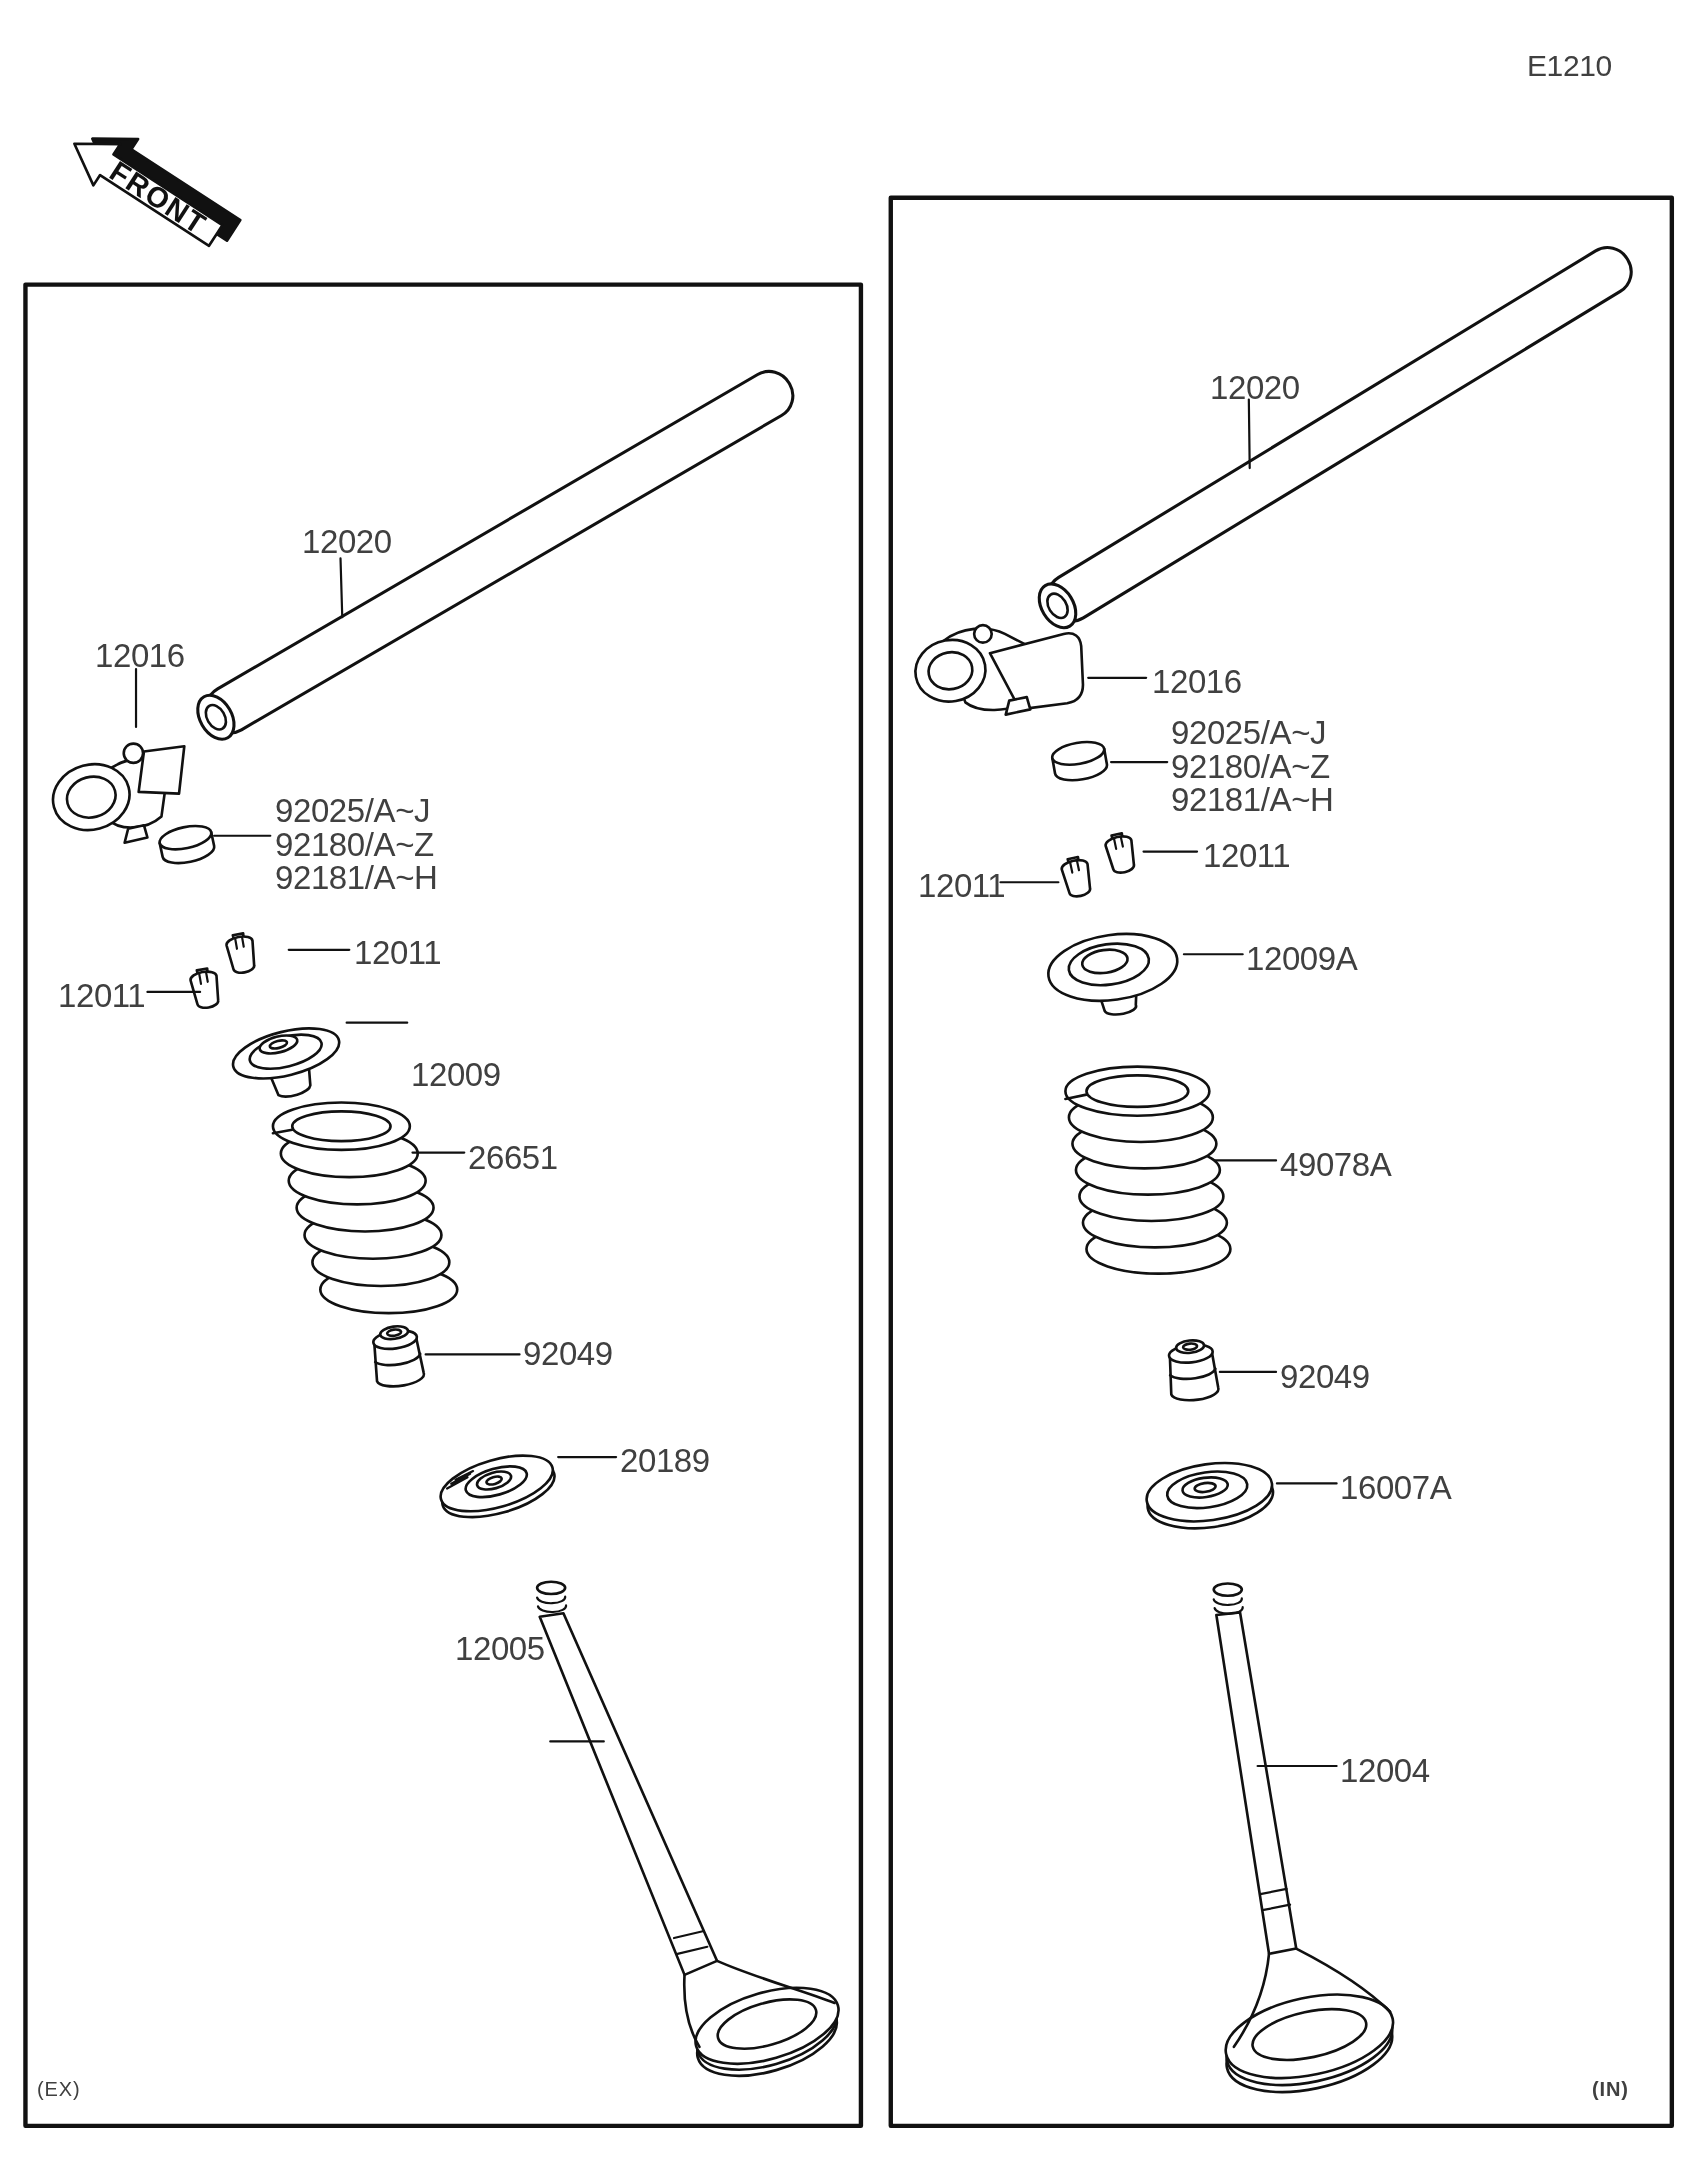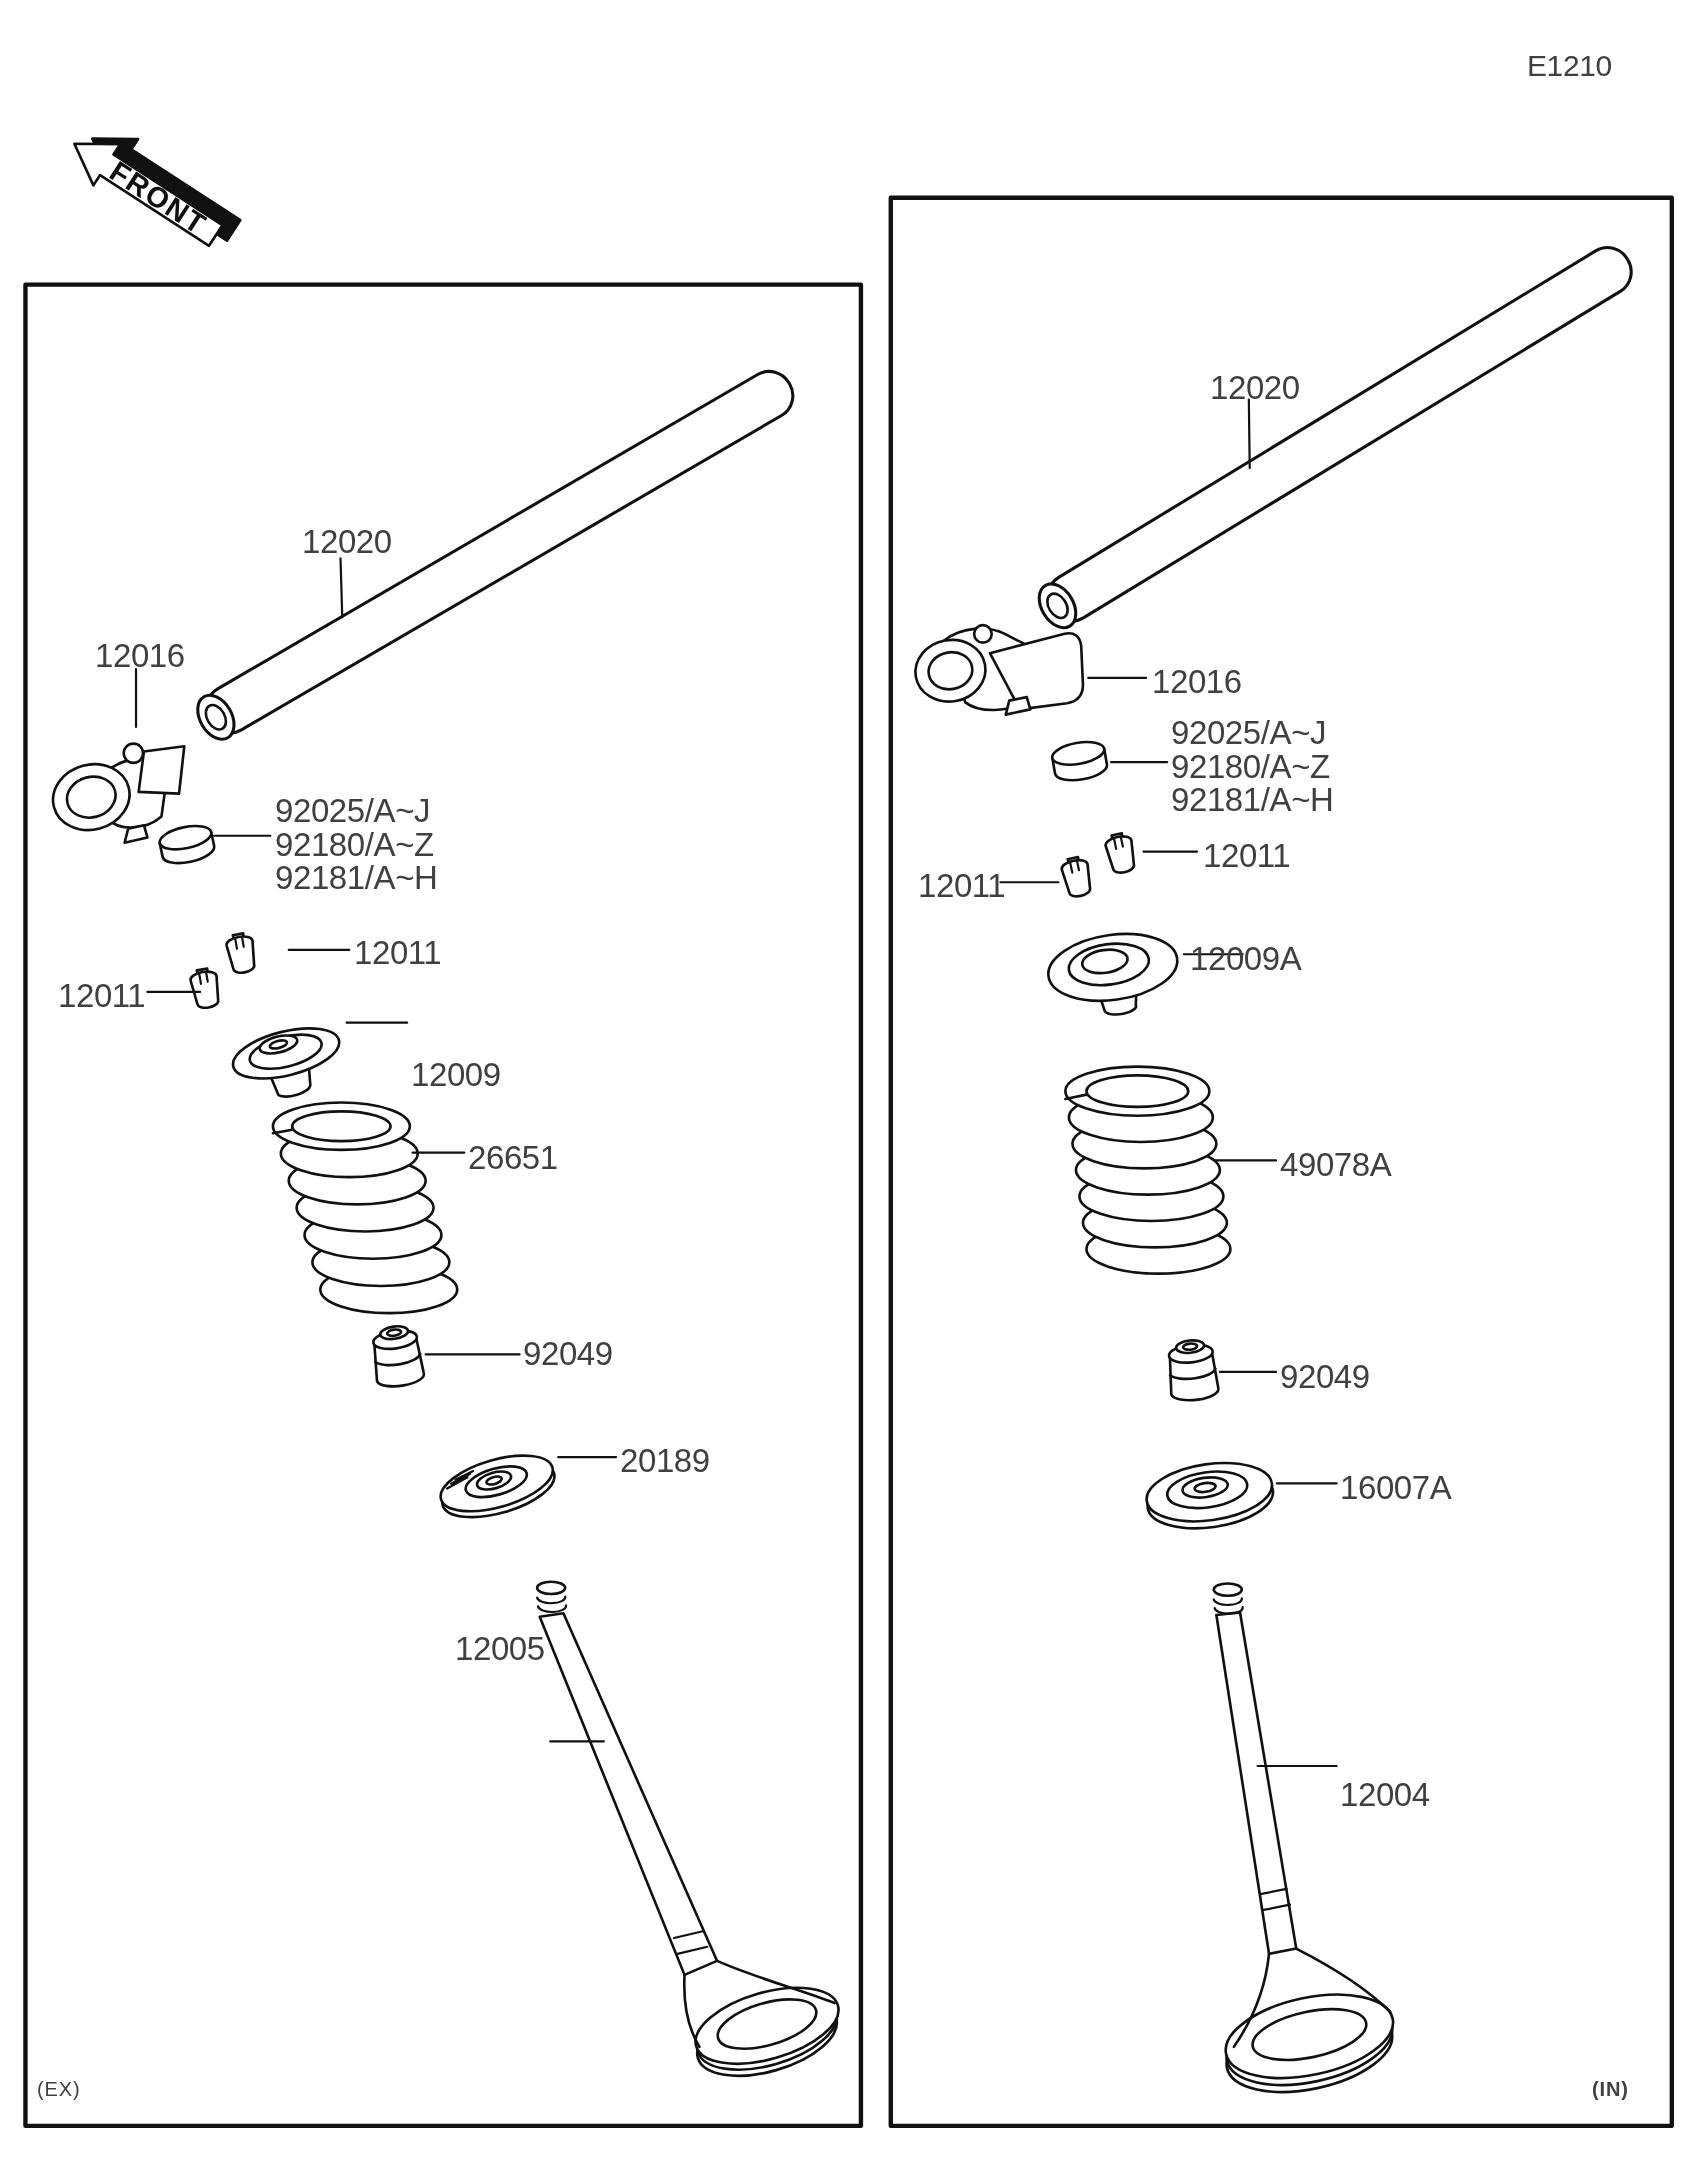--- a/index.html
+++ b/index.html
@@ -248,21 +248,21 @@
   <div class="lbl" style="left:455px;top:1632px;text-align:center;">12005</div>
   <div class="lbl caption" style="left:37px;top:2079px;">(EX)</div>
 
   <div class="lbl" style="left:1210px;top:371px;">12020</div>
   <div class="lbl" style="left:1152px;top:665px;">12016</div>
   <div class="lbl" style="left:1171px;top:716px;">92025/A~J</div>
   <div class="lbl" style="left:1171px;top:750px;">92180/A~Z</div>
   <div class="lbl" style="left:1171px;top:783px;">92181/A~H</div>
   <div class="lbl" style="left:1203px;top:839px;">12011</div>
   <div class="lbl" style="left:918px;top:869px;">12011</div>
-  <div class="lbl" style="left:1190px;top:942px;">12009A</div>
+  <div class="lbl" style="left:1246px;top:942px;">12009A</div>
   <div class="lbl" style="left:1280px;top:1148px;">49078A</div>
   <div class="lbl" style="left:1280px;top:1360px;">92049</div>
   <div class="lbl" style="left:1340px;top:1471px;">16007A</div>
-  <div class="lbl" style="left:1340px;top:1754px;margin-top:24px;">12004</div>
+  <div class="lbl" style="left:1340px;top:1754px;">12004</div>
   <div class="lbl caption" style="left:1592px;top:2079px;font-weight:bold;">(IN)</div>
 
 </div>
 
 
 </body></html>

